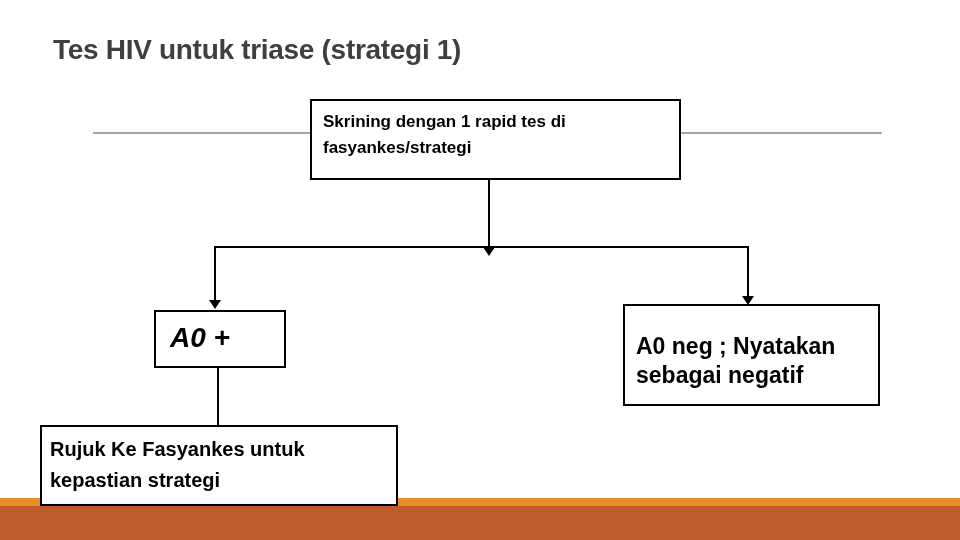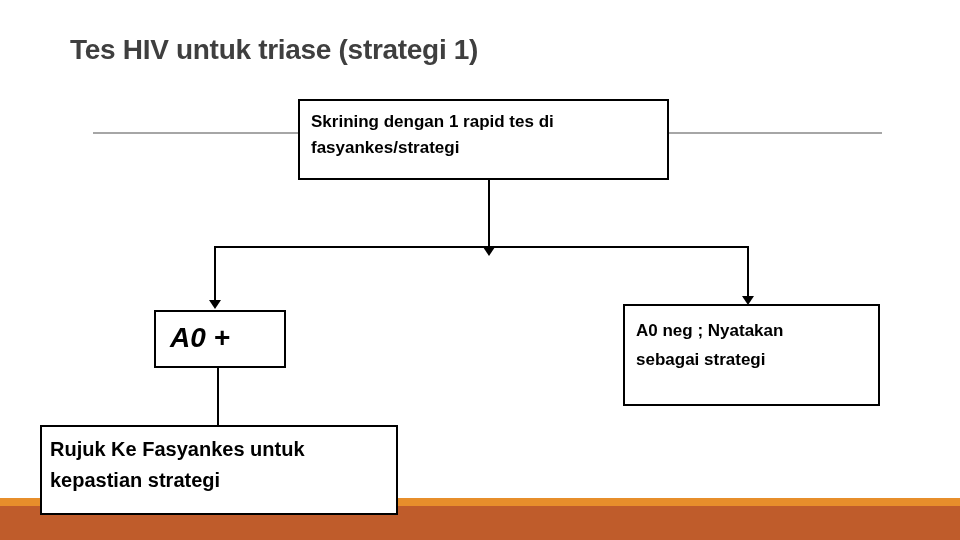--- a/index.html
+++ b/index.html
@@ -19,21 +19,21 @@
     position: relative;
     width: 960px;
     height: 540px;
     background: var(--slide-bg);
     overflow: hidden;
     font-family: "Liberation Sans", "DejaVu Sans", sans-serif;
     color: var(--text);
   }
   .title {
     position: absolute;
-    left: 70px;
+    left: 53px;
     top: 34px;
     font-size: 28px;
     font-weight: 700;
     letter-spacing: -0.3px;
     color: var(--title);
     white-space: nowrap;
   }
   .divider {
     position: absolute;
     left: 93px;
@@ -45,21 +45,21 @@
   }
   .box {
     position: absolute;
     background: var(--box-bg);
     border: 2px solid var(--box-border);
     font-weight: 700;
     color: var(--text);
     z-index: 2;
   }
   .box-top {
-    left: 298px;
+    left: 310px;
     top: 99px;
     width: 371px;
     height: 81px;
     padding: 8px 11px;
     font-size: 17px;
   }
   .box-top .tline { line-height: 26px; white-space: nowrap; }
   .box-left {
     left: 154px;
     top: 310px;
@@ -69,29 +69,29 @@
     font-size: 28px;
     line-height: 52px;
     white-space: nowrap;
     font-style: italic;
   }
   .box-right {
     left: 623px;
     top: 304px;
     width: 257px;
     height: 102px;
-    padding: 10px 11px;
-    font-size: 17px;
+    padding: 26px 11px;
+    font-size: 23px;
   }
   .box-right .tline { line-height: 29px; white-space: nowrap; }
   .box-bottom {
     left: 40px;
     top: 425px;
     width: 358px;
-    height: 90px;
+    height: 81px;
     padding: 7px 8px;
     font-size: 20px;
   }
   .box-bottom .tline { line-height: 31px; white-space: nowrap; }
   .cline { position: absolute; background: var(--stroke); z-index: 1; }
   .stem-top      { left: 488px; top: 180px; width: 2px; height: 68px; }
   .branch-h      { left: 214px; top: 246px; width: 535px; height: 2px; }
   .branch-left-v { left: 214px; top: 246px; width: 2px; height: 56px; }
   .branch-right-v{ left: 747px; top: 246px; width: 2px; height: 52px; }
   .stem-a0      { left: 217px; top: 368px; width: 2px; height: 57px; }
@@ -145,21 +145,21 @@
 
   <div class="box box-top">
     <div class="tline">Skrining dengan 1 rapid tes di</div>
     <div class="tline">fasyankes/strategi</div>
   </div>
 
   <div class="box box-left">A0 +</div>
 
   <div class="box box-right">
     <div class="tline">A0 neg ; Nyatakan</div>
-    <div class="tline">sebagai strategi</div>
+    <div class="tline">sebagai negatif</div>
   </div>
 
   <div class="box box-bottom">
     <div class="tline">Rujuk Ke Fasyankes untuk</div>
     <div class="tline">kepastian strategi</div>
   </div>
 
 </div>
 
 </body></html>

